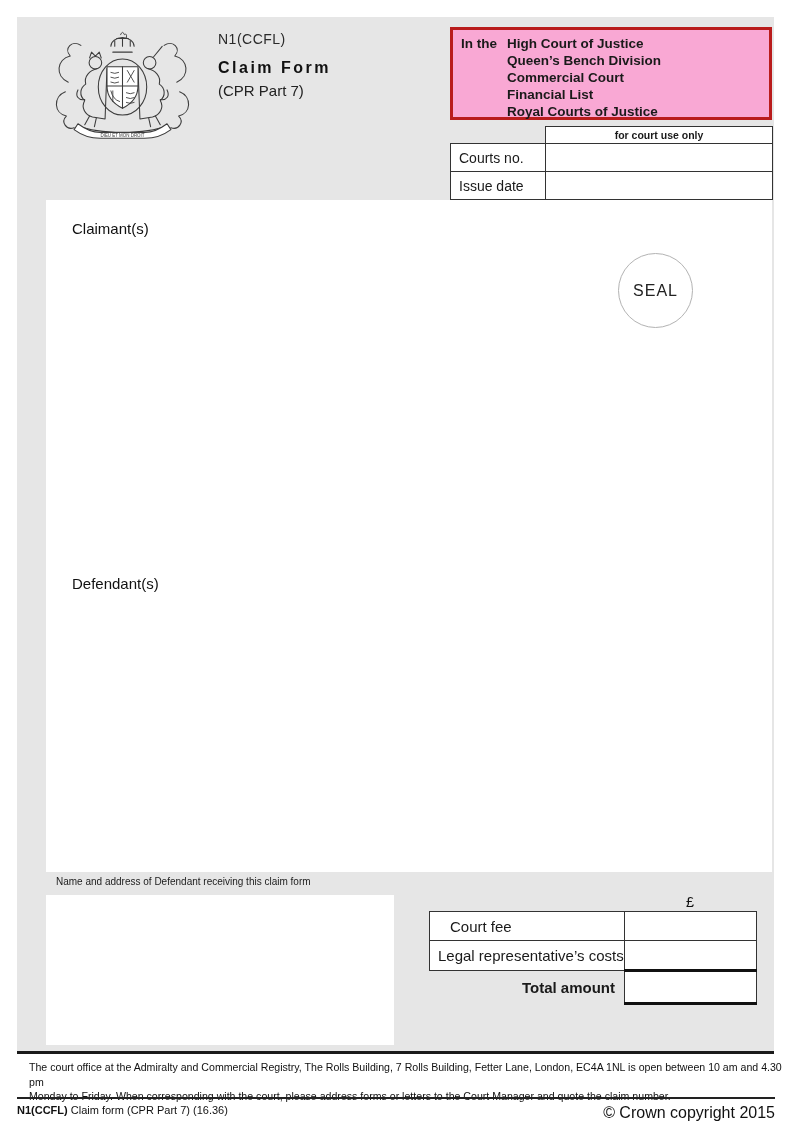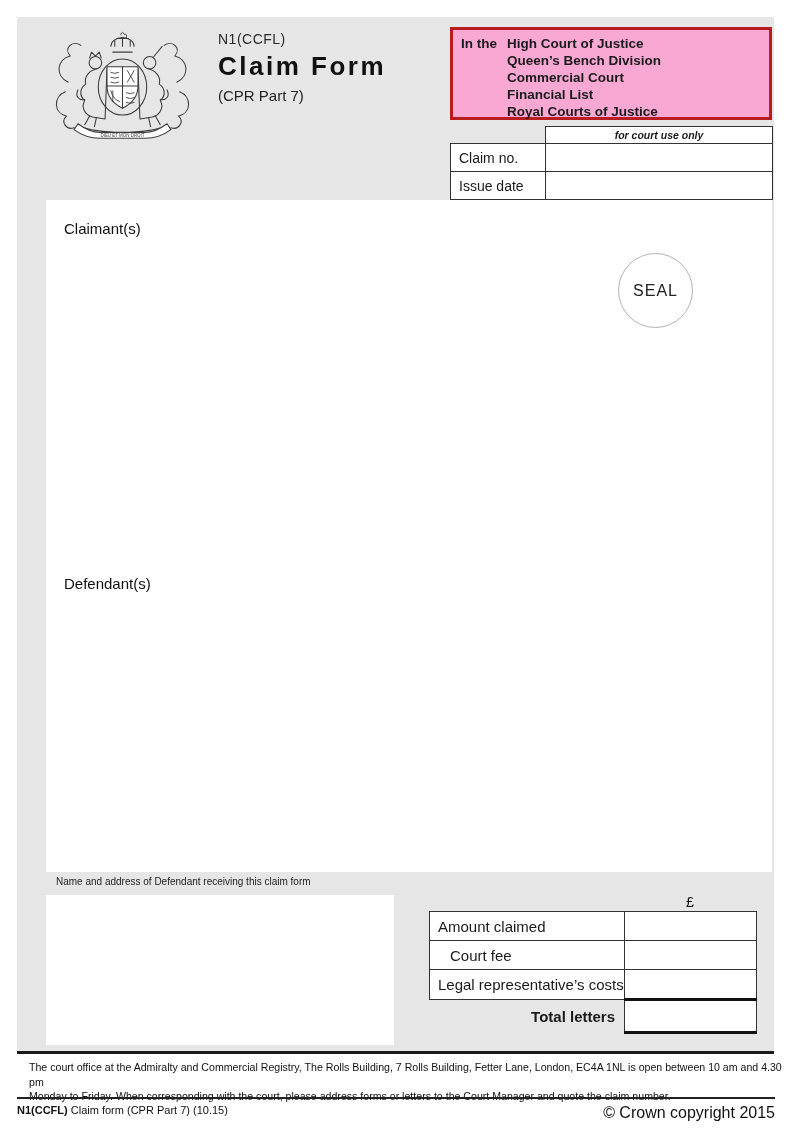--- a/index.html
+++ b/index.html
@@ -10,40 +10,40 @@
   }
   .panel {
     position: absolute; left: 17px; top: 17px; width: 757px; height: 1037px;
     background: #e6e6e6; border-bottom: 3px solid #1a1a1a;
   }
   
   .crest { position: absolute; left: 28px; top: 9px; }
   
   .title-block { position: absolute; left: 201px; top: 14px; }
   .form-code { font-size: 14px; color: #2a2a2a; letter-spacing: .5px; }
-  .form-title { font-size: 26px; font-weight: bold; letter-spacing: 2.5px; margin-top: 4px; color: #111; }
+  .form-title { font-size: 16px; font-weight: bold; letter-spacing: 2.5px; margin-top: 12px; color: #111; }
   .form-subtitle { font-size: 15px; margin-top: 5px; color: #222; }
   
   .court-box {
     position: absolute; left: 433px; top: 10px; width: 322px; height: 93px;
     background: #f9a8d4; border: 3px solid #b91c1c; display: flex; padding: 5px 4px 0 8px;
   }
   .in-the { font-weight: bold; font-size: 13.5px; line-height: 17px; white-space: nowrap; }
   .court-lines { margin-left: 10px; }
   .court-lines div { font-weight: bold; font-size: 13.5px; line-height: 17px; }
   
   .cu-table { position: absolute; left: 433px; top: 109px; border-collapse: collapse; table-layout: fixed; }
   .cu-table td { background: #fff; border: 1px solid #333; vertical-align: middle; }
   .cu-table td.cu-spacer { background: transparent; border: none; }
-  .cu-head { font-size: 10.5px; font-weight: bold; font-style: italic; text-align: center; height: 17px; }
+  .cu-head { font-size: 10.5px; font-weight: bold; text-align: center; height: 17px; }
   .cu-lbl { font-size: 14px; padding-left: 8px; height: 28px; }
   .col-cu-1 { width: 95px; } .col-cu-2 { width: 227px; }
   
   .main-box { position: absolute; left: 29px; top: 183px; width: 726px; height: 672px; background: #fff; }
-  .party-area { position: absolute; left: 8px; width: 100%; }
+  .party-area { position: absolute; left: 16px; width: 100%; }
   .claimant-area { top: 0; height: 355px; }
   .defendant-area { top: 355px; height: 317px; }
   .party-label { position: absolute; left: 10px; top: 20px; font-size: 15px; color: #111; }
   .seal {
     position: absolute; left: 572px; top: 53px; width: 75px; height: 75px;
     border: 1px solid #b3b3b3; border-radius: 50%; display: flex; align-items: center; justify-content: center;
     font-size: 16px; letter-spacing: 1px; color: #222; background: #fff;
   }
   
   .service-label { position: absolute; left: 39px; top: 859px; font-size: 10px; color: #1c1c1c; }
@@ -131,21 +131,21 @@
       <colgroup>
           <col class="col-cu-1">
           <col class="col-cu-2">
         </colgroup>
       <tbody>
           <tr>
         <td class="cu-spacer"></td>
         <td class="cu-head">for court use only</td>
       </tr>
       <tr>
-        <td class="cu-lbl">Claim no.</td>
+        <td class="cu-lbl">Courts no.</td>
         <td></td>
       </tr>
       <tr>
         <td class="cu-lbl">Issue date</td>
         <td></td>
       </tr>
     </tbody>
       </table>
 
     <div class="main-box">
@@ -159,42 +159,38 @@
         <span class="party-label">Defendant(s)</span>
       </div>
     </div>
 
     <div class="service-label">Name and address of Defendant receiving this claim form</div>
     <div class="service-box"></div>
 
     <div class="pound">£</div>
     <table class="amounts">
       <tbody>
-          <tr class="r1">
-        <td class="a-lbl">Amount claimed</td>
-        <td class="a-val"></td>
-      </tr>
       <tr class="r2">
         <td class="a-lbl">Court fee</td>
         <td class="a-val"></td>
       </tr>
       <tr class="r3">
         <td class="a-lbl">Legal representative’s costs</td>
         <td class="a-val thick"></td>
       </tr>
       <tr class="r4">
-        <td class="a-lbl a-total-lbl">Total letters</td>
+        <td class="a-lbl a-total-lbl">Total amount</td>
         <td class="a-val thick"></td>
       </tr>
     </tbody>
       </table>
   </div>
 
   <div class="foot-note">
     <div>The court office at the Admiralty and Commercial Registry, The Rolls Building, 7 Rolls Building, Fetter Lane, London, EC4A 1NL is open between 10 am and 4.30 pm</div>
     <div>Monday to Friday. When corresponding with the court, please address forms or letters to the Court Manager and quote the claim number.</div>
   </div>
   <div class="foot-line"></div>
   <div class="foot-id">
-    <span class="b">N1(CCFL)</span><span> Claim form (CPR Part 7) (10.15)</span>
+    <span class="b">N1(CCFL)</span><span> Claim form (CPR Part 7) (16.36)</span>
   </div>
   <div class="foot-copy">© Crown copyright 2015</div>
 </div>
 
 </body></html>

